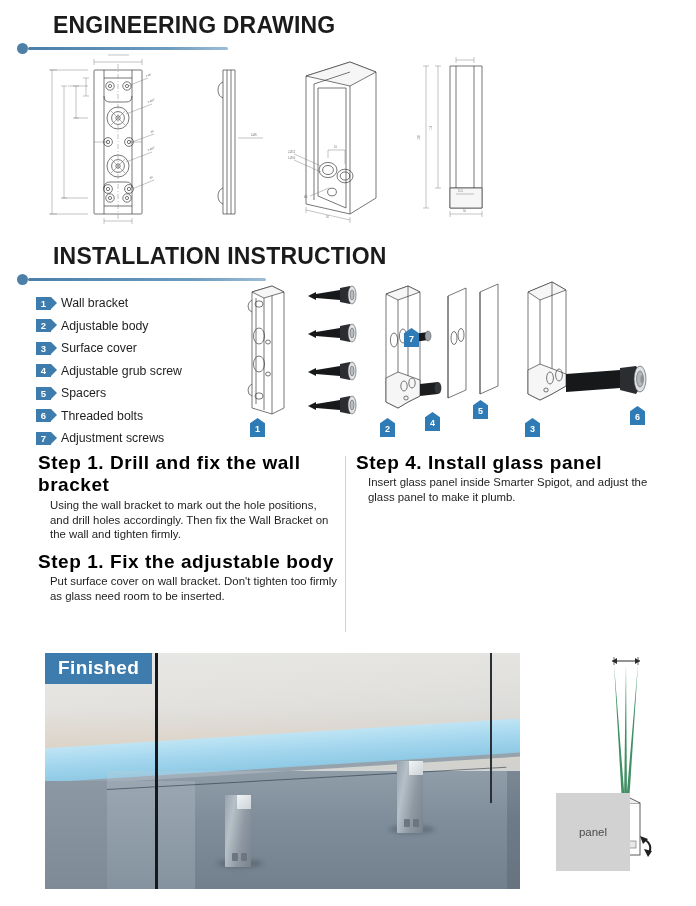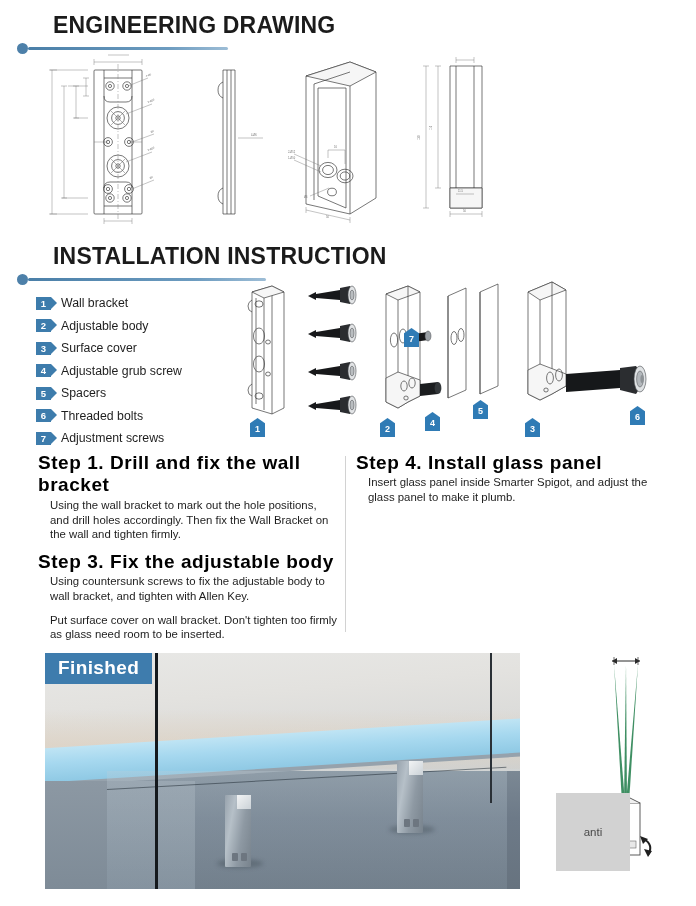--- a/index.html
+++ b/index.html
@@ -436,22 +436,21 @@
 
   <div class="steps">
     <div class="divider"></div>
 
     <div class="col col-left">
       <div>
         <p class="step-h">Step 1. Drill and fix the wall bracket</p>
         <p class="step-p">Using the wall bracket to mark out the hole positions, and drill holes accordingly. Then fix the Wall Bracket on the wall and tighten firmly.</p>
       </div>
       <div>
-        <p class="step-h">Step 3. Fix the adjustable body</p>
-        <p class="step-p">Using countersunk screws to fix the adjustable body to wall bracket, and tighten with Allen Key.</p>
+        <p class="step-h">Step 1. Fix the adjustable body</p>
       </div>
       <div>
         <p class="step-p">Put surface cover on wall bracket. Don't tighten too firmly as glass need room to be inserted.</p>
       </div>
     </div>
 
     <div class="col col-right">
       <p class="step-h">Step 4. Install glass panel</p>
       <p class="step-p tight">Insert glass panel inside Smarter Spigot, and adjust the glass panel to make it plumb.</p>
     </div>
@@ -510,16 +509,16 @@
 
       <path d="M56,156 L74,156" stroke="#2b2b2b" stroke-width="1.4"></path>
       <path d="M56,192 L74,192" stroke="#2b2b2b" stroke-width="1.4"></path>
       <path d="M70,152 L70,160 M70,188 L70,196" stroke="#4a4a4a" stroke-width=".7"></path>
 
       <path d="M96,186 q10,6 4,16" stroke="#1f1f1f" stroke-width="2" fill="none"></path>
       <path d="M100,186 L92,183 L95,191 Z" fill="#1f1f1f"></path>
       <path d="M100,204 L96,196 L104,198 Z" fill="#1f1f1f"></path>
     </svg>
     <div class="wall-block"></div>
-    <div class="wall-text">anti</div>
+    <div class="wall-text">panel</div>
   </div>
 
 </div>
 
 </body></html>

